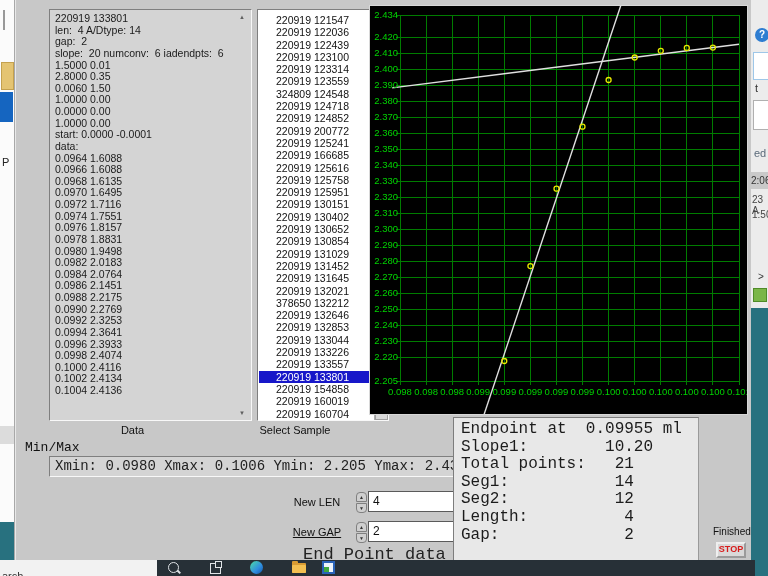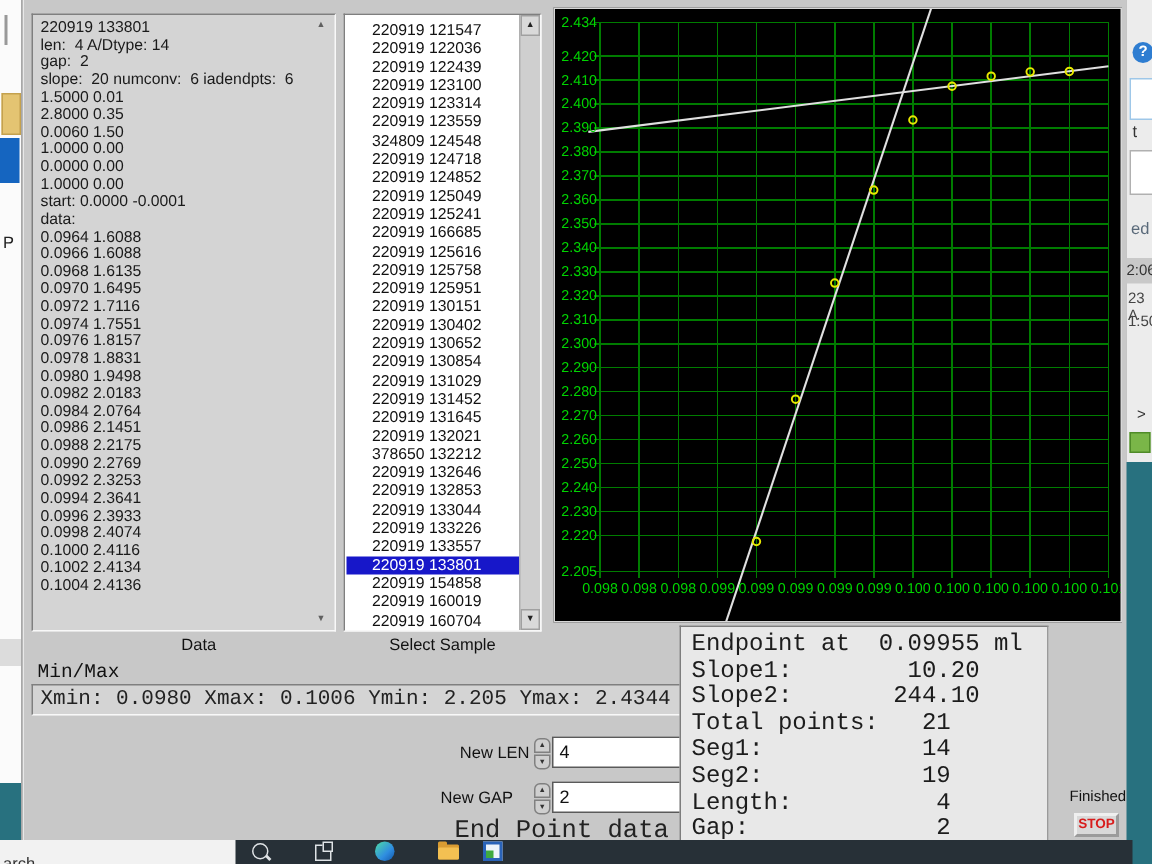--- a/index.html
+++ b/index.html
@@ -25,21 +25,21 @@
   .rb-hl{left:0;top:172px;width:18px;height:17px;background:#c9c9c9;font-size:10px;color:#333;line-height:17px;}
   .rb-23a{left:1px;top:194px;font-size:10px;color:#444;}
   .rb-150{left:1px;top:209px;font-size:10px;color:#444;}
   .rb-arrow{left:7px;top:271px;font-size:10px;color:#333;}
   .rb-icon{left:2px;top:288px;width:12px;height:12px;background:#7ab648;border:1px solid #4f8b28;}
 
   
   .main-window{left:14px;top:0;width:736px;height:560px;background:#c8c8c8;
                border-left:1px solid #a8a8a8;box-shadow:inset 1px 0 0 #e8e8e8;}
   .sunken{border-top:1px solid #7f7f7f;border-left:1px solid #7f7f7f;
-          border-bottom:1px solid #f8f8f8;border-right:1px solid #f8f8f8;}
+          border-bottom:1px solid #f8f8f8;border-right:1px solid #f8f8f8;margin-left:28px;}
 
   .data-panel{left:6px;top:9px;width:203px;height:412px;background:#d4d4d4;box-sizing:border-box;overflow:hidden;}
   .data-lines{position:absolute;left:5px;top:3px;right:16px;font-size:10.5px;line-height:11.63px;color:#1a1a1a;white-space:pre;}
   .flat-scroll{position:absolute;right:0;top:0;width:15px;height:100%;}
   .flat-arrow{position:absolute;left:3px;font-size:6px;color:#606060;}
 
   .sample-list{left:214px;top:9px;width:132px;height:412px;background:#ffffff;box-sizing:border-box;overflow:hidden;}
   .sample-items{position:absolute;left:1px;top:4px;right:14px;font-size:10.5px;line-height:12.3px;color:#111;}
   .sample-items .row{padding-left:17px;white-space:pre;}
   .sample-items .selected{background:#1717c9;color:#ffffff;}
@@ -48,21 +48,21 @@
           font-size:6px;color:#222;text-align:center;line-height:12px;}
 
   .plot{left:354px;top:5px;width:377px;height:408px;background:#000;border:1px solid #d8d8d8;box-sizing:content-box;}
   .plot svg{display:block;}
 
   .panel-caption{top:424px;font-size:11px;color:#111;text-align:center;}
   .minmax-label{left:10px;top:440px;font-family:"Liberation Mono",monospace;font-size:13px;color:#111;}
   .minmax-box{left:6px;top:456px;width:437px;height:21px;background:#d4d4d4;box-sizing:border-box;
               font-family:"Liberation Mono",monospace;font-size:14px;color:#222;line-height:19px;padding-left:5px;white-space:pre;}
 
-  .ctl-label{font-size:11px;color:#111;text-align:right;width:72px;}
+  .ctl-label{font-size:11px;color:#111;text-align:center;width:72px;}
   .spinner{width:11px;height:21px;}
   .spin-half{position:absolute;left:0;width:11px;height:10px;background:#cfcfcf;border:1px solid #808080;box-sizing:border-box;
              font-size:5px;color:#333;text-align:center;line-height:8px;}
   .ctl-box{width:90px;height:21px;background:#fff;border:1px solid #5a5a5a;box-sizing:border-box;
            font-size:12px;color:#111;line-height:19px;padding-left:4px;}
 
   .endpoint-caption{left:288px;top:545px;font-family:"Liberation Mono",monospace;font-size:17px;color:#222;white-space:pre;}
 
   .results{left:438px;top:417px;width:246px;height:143px;background:#e8e8e8;box-sizing:border-box;overflow:hidden;
            border-top:1px solid #7d7d7d;border-left:1px solid #7d7d7d;border-right:1px solid #9a9a9a;}
@@ -128,21 +128,21 @@
       <div class="sample-items" id="sample-items">
           <div class="row">220919 121547</div>
           <div class="row">220919 122036</div>
           <div class="row">220919 122439</div>
           <div class="row">220919 123100</div>
           <div class="row">220919 123314</div>
           <div class="row">220919 123559</div>
           <div class="row">324809 124548</div>
           <div class="row">220919 124718</div>
           <div class="row">220919 124852</div>
-          <div class="row">220919 125049</div>
+          <div class="row">220919 200772</div>
           <div class="row">220919 125241</div>
           <div class="row">220919 166685</div>
           <div class="row">220919 125616</div>
           <div class="row">220919 125758</div>
           <div class="row">220919 125951</div>
           <div class="row">220919 130151</div>
           <div class="row">220919 130402</div>
           <div class="row">220919 130652</div>
           <div class="row">220919 130854</div>
           <div class="row">220919 131029</div>
@@ -301,36 +301,35 @@
     <div class="abs minmax-label">Min/Max</div>
     <div class="abs minmax-box sunken">Xmin: 0.0980 Xmax: 0.1006 Ymin: 2.205 Ymax: 2.4344</div>
 
     <div class="abs ctl-label" style="left:266px;top:496px;">New LEN</div>
     <div class="abs spinner" style="left:341px;top:492px;">
       <div class="spin-half" style="top:0;border-radius:4px 4px 0 0;">▲</div>
       <div class="spin-half" style="bottom:0;border-radius:0 0 4px 4px;">▼</div>
     </div>
     <div class="abs ctl-box" style="left:353px;top:491px;">4</div>
 
-    <div class="abs ctl-label" style="left:255px;top:526px;">New GAP</div>
+    <div class="abs ctl-label" style="left:266px;top:526px;text-decoration:underline;">New GAP</div>
     <div class="abs spinner" style="left:341px;top:522px;">
       <div class="spin-half" style="top:0;border-radius:4px 4px 0 0;">▲</div>
       <div class="spin-half" style="bottom:0;border-radius:0 0 4px 4px;">▼</div>
     </div>
     <div class="abs ctl-box" style="left:353px;top:521px;">2</div>
 
     <div class="abs endpoint-caption">End Point data</div>
 
     <div class="abs results" id="results-panel">
         <div class="rline">Endpoint at  0.09955 ml</div>
         <div class="rline">Slope1:        10.20</div>
-        <div class="rline">Slope2:       244.10</div>
         <div class="rline">Total points:   21</div>
         <div class="rline">Seg1:           14</div>
-        <div class="rline">Seg2:           19</div>
+        <div class="rline">Seg2:           12</div>
         <div class="rline">Length:          4</div>
         <div class="rline">Gap:             2</div>
       </div>
 
     <div class="abs finished-label">Finished</div>
     <div class="abs stop-btn">STOP</div>
   </div>
 
   <div class="abs taskbar">
     <div class="abs search-box">

